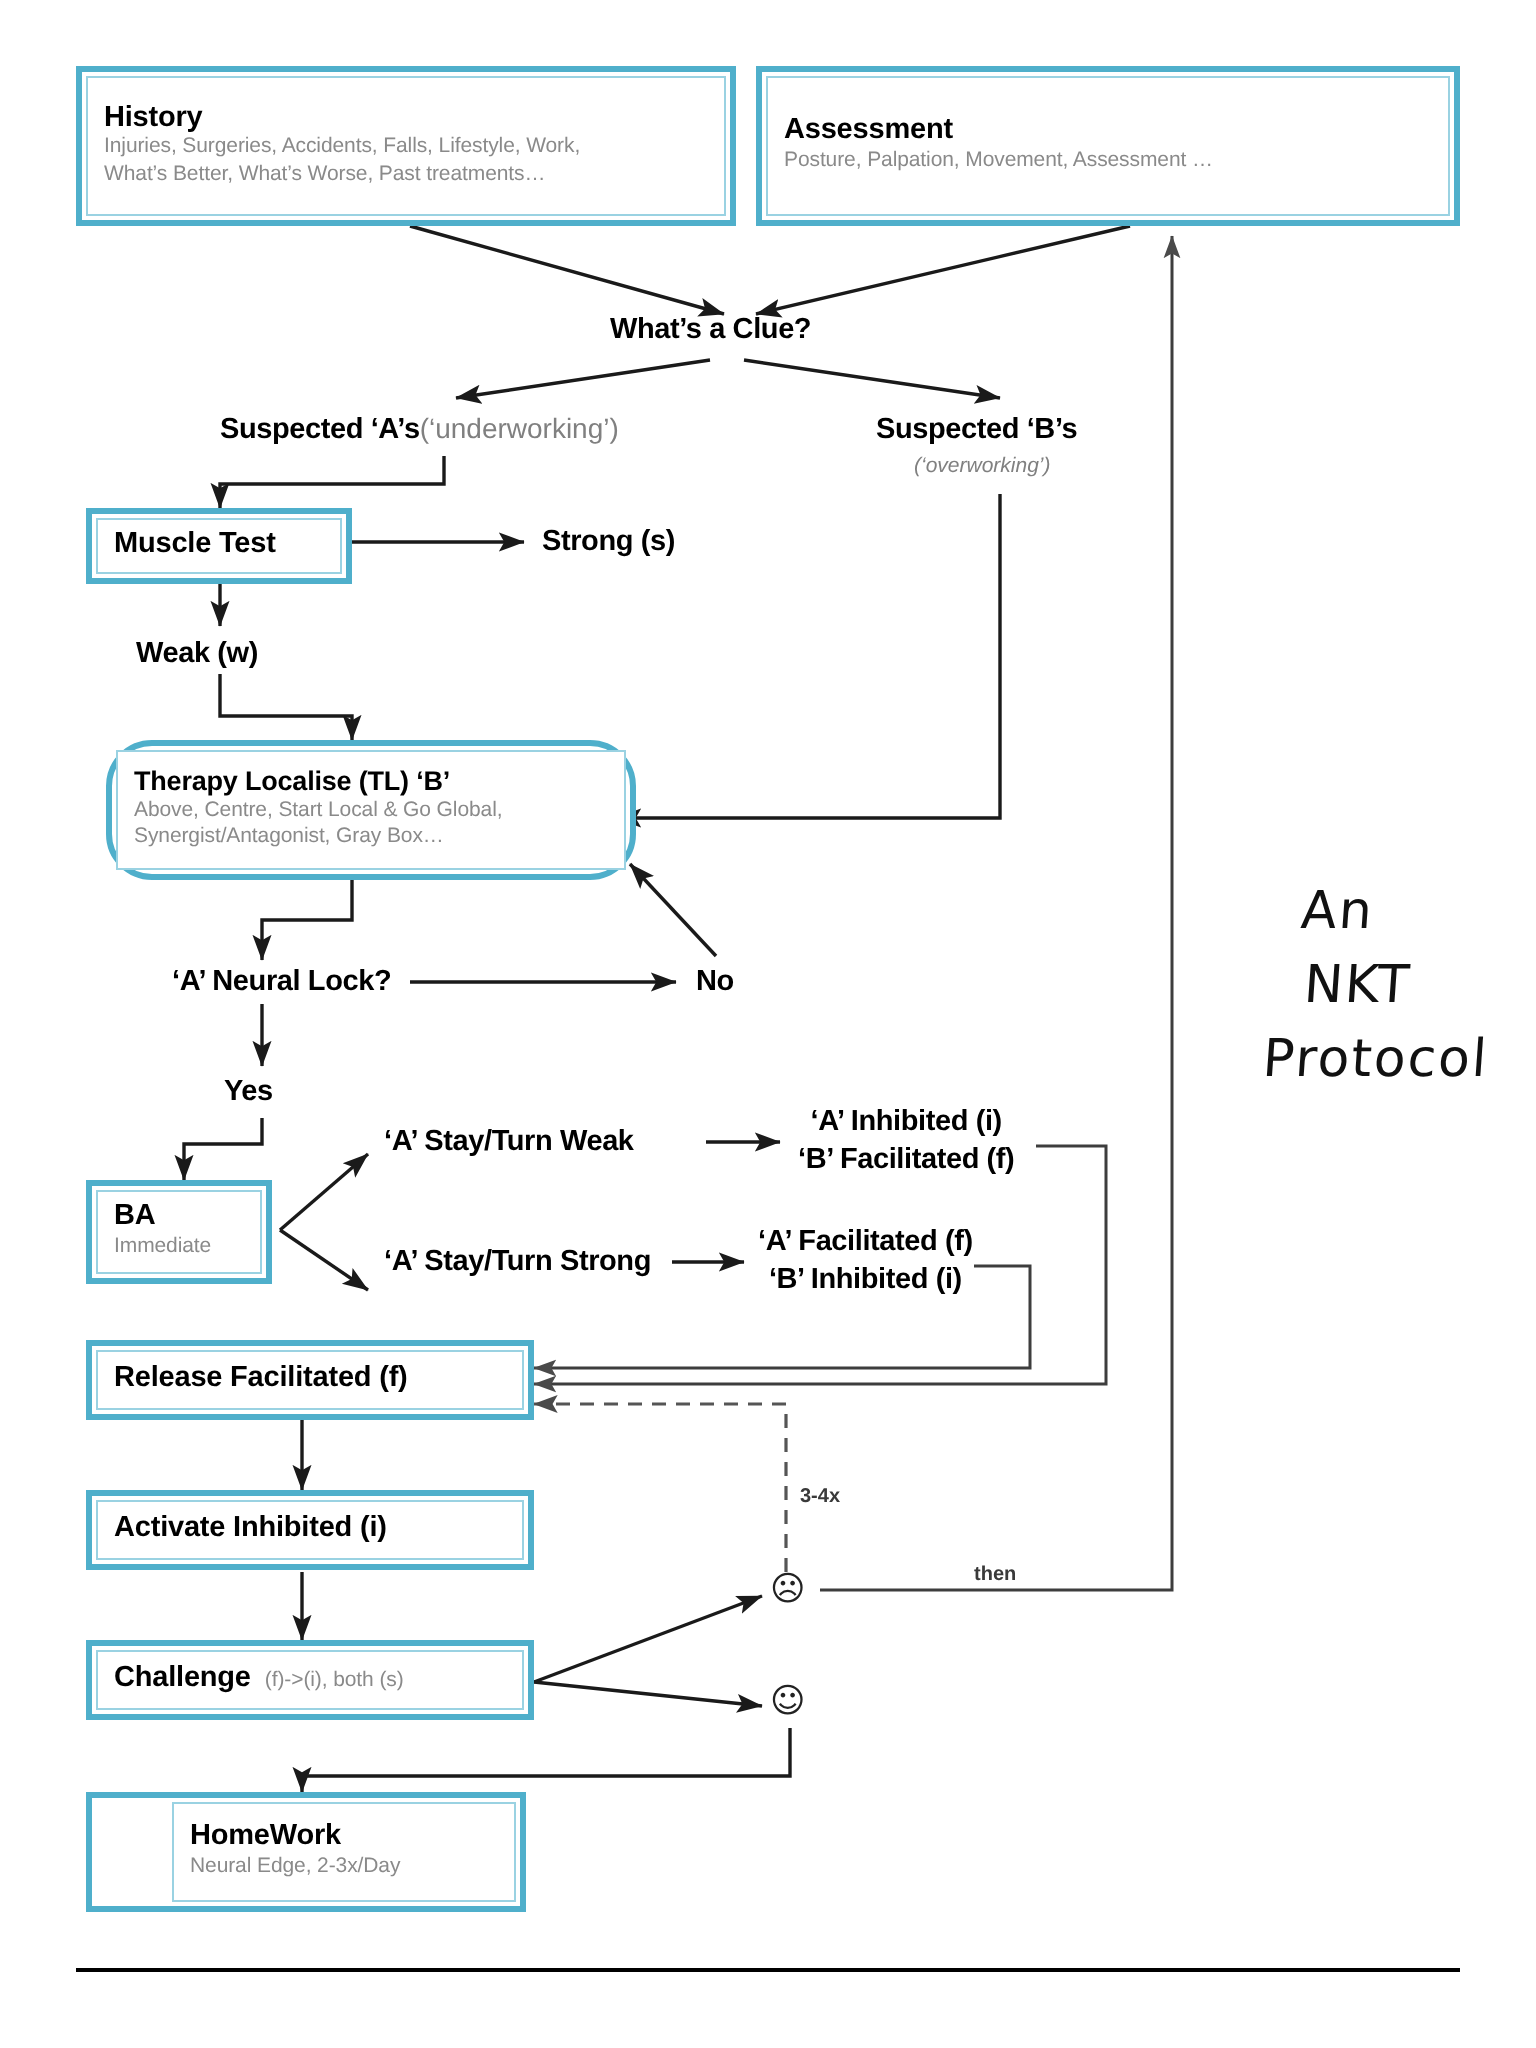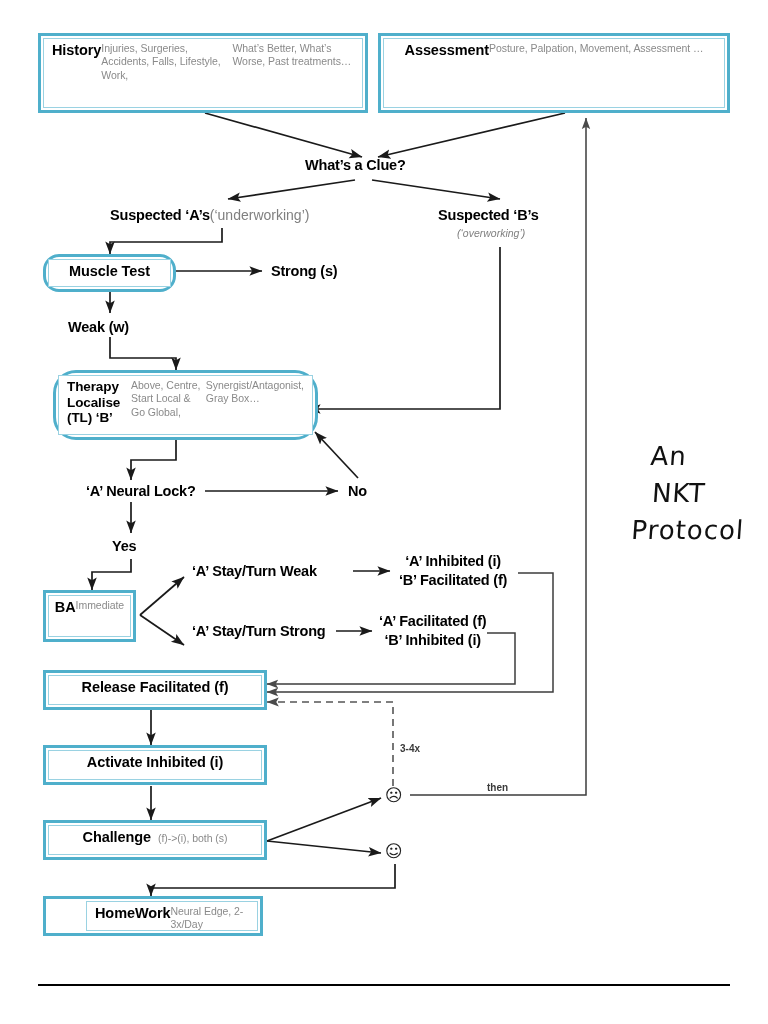--- a/index.html
+++ b/index.html
@@ -40,21 +40,21 @@
     background: #ffffff;
     padding: 2px;
   }
   .nbox > .inner {
     box-sizing: border-box;
     width: 100%;
     height: 100%;
     border: 1px solid #9ad2e2;
     background: #ffffff;
     display: flex;
-    flex-direction: row;
+    flex-direction: column;
     justify-content: center;
     padding: 3px 8px 4px 8px;
   }
   .nbox .title {
     font-weight: bold;
     font-size: 14.5px;
     color: #000;
     line-height: 1.15;
     letter-spacing: -0.1px;
   }
@@ -228,21 +228,21 @@
     </div>
   </div>
 
   <div class="nbox" style="left:378px; top:33px; width:352px; height:80px;">
     <div class="inner">
       <div class="title">Assessment</div>
       <div class="sub">Posture, Palpation, Movement, Assessment …</div>
     </div>
   </div>
 
-  <div class="nbox" style="left:43px; top:254px; width:133px; height:38px;border-radius:16px;">
+  <div class="nbox" style="left:43px; top:254px; width:133px; height:38px;">
     <div class="inner">
       <div class="title">Muscle Test</div>
     </div>
   </div>
 
   <div class="nbox" style="left:53px; top:370px; width:265px; height:70px;border-radius:23px;">
     <div class="inner">
       <div class="title sm">Therapy Localise (TL) ‘B’</div>
       <div class="sub">Above, Centre, Start Local &amp; Go Global,</div>
       <div class="sub">Synergist/Antagonist, Gray Box…</div>
@@ -270,21 +270,21 @@
 
   <div class="nbox" style="left:43px; top:820px; width:224px; height:40px;">
     <div class="inner">
       <div class="row">
         <span class="title">Challenge</span>
         <span class="sub">(f)-&gt;(i), both (s)</span>
       </div>
     </div>
   </div>
 
-  <div class="nbox" style="left:43px; top:896px; width:220px; height:40px;padding-left:40px;">
+  <div class="nbox" style="left:43px; top:896px; width:220px; height:60px;padding-left:40px;">
     <div class="inner">
       <div class="title">HomeWork</div>
       <div class="sub">Neural Edge, 2-3x/Day</div>
     </div>
   </div>
 
   <div class="lbl" style="left:305px; top:156px;">What’s a Clue?</div>
 
   <div class="lbl" style="left:110px; top:206px;">
     <span>Suspected ‘A’s</span><span class="paren">(‘underworking’)</span>

